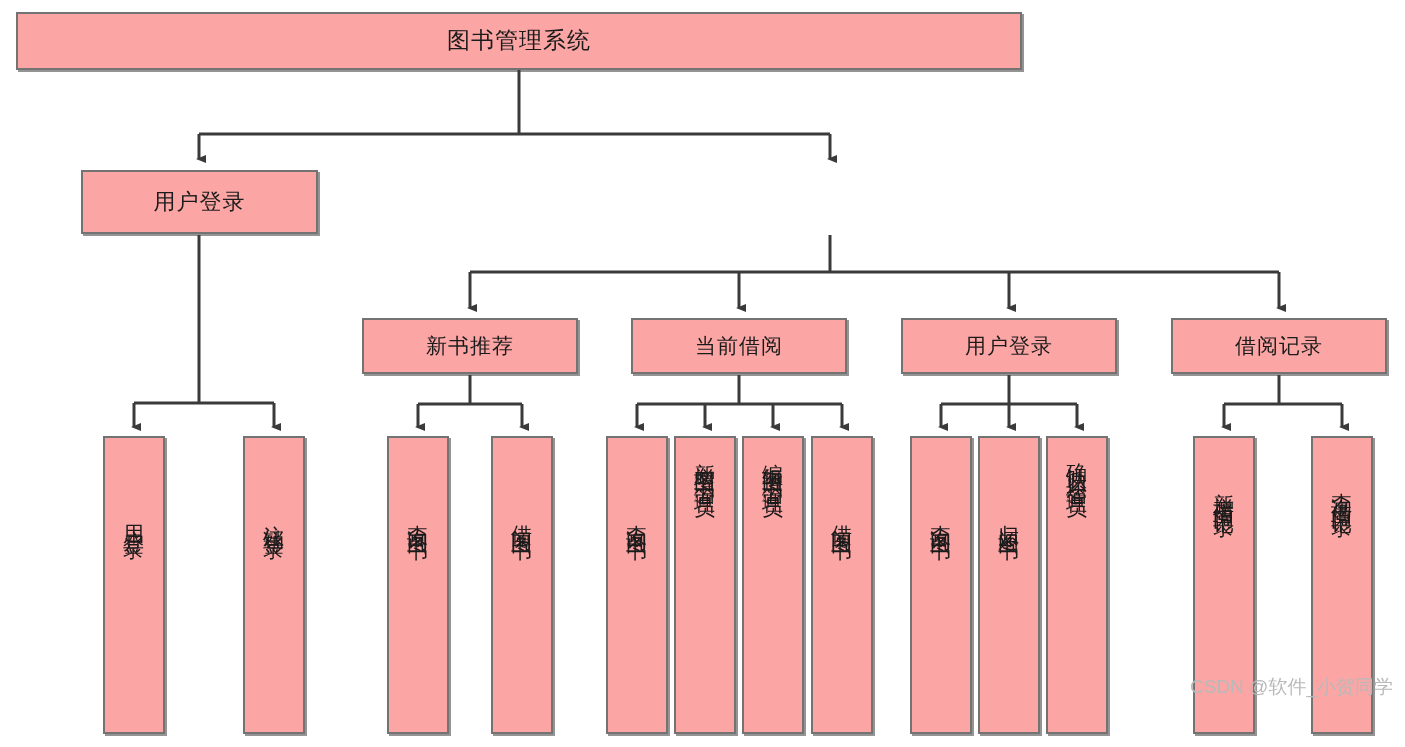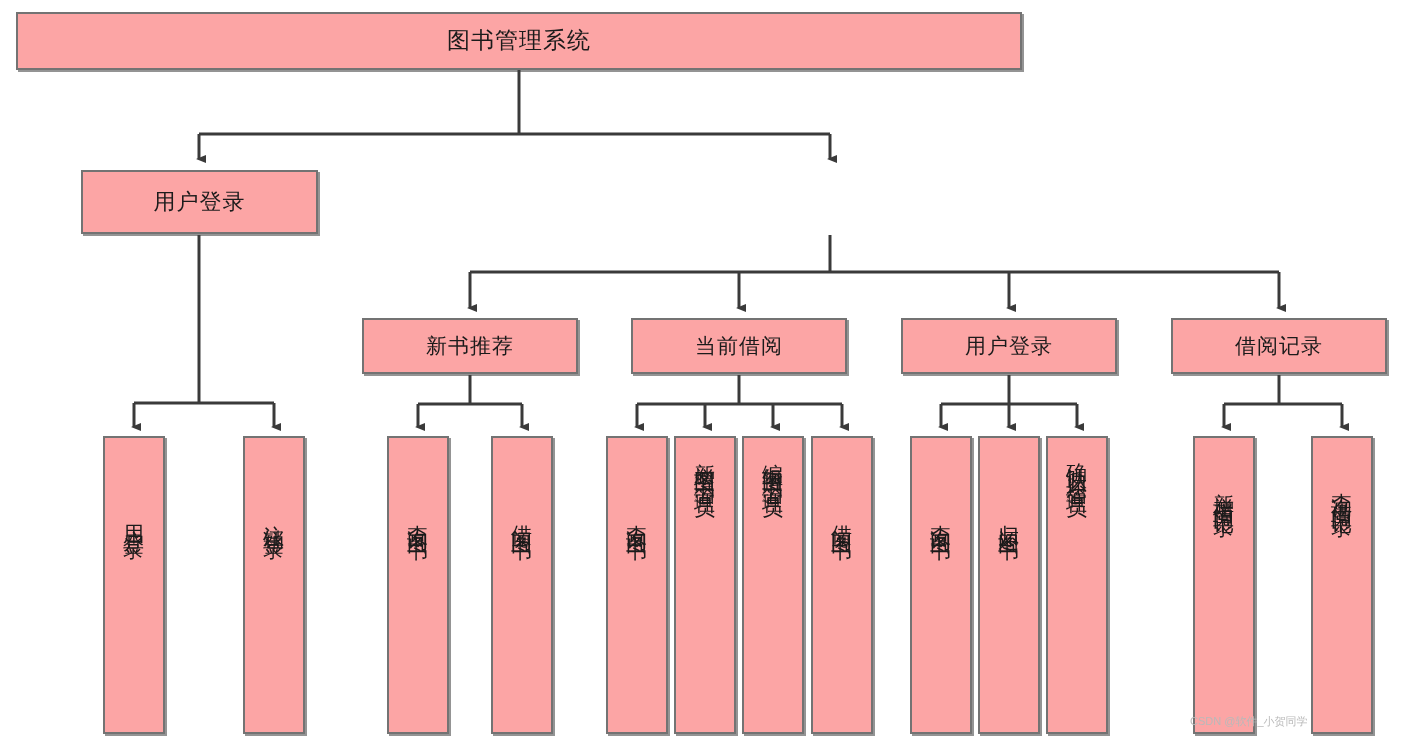--- a/index.html
+++ b/index.html
@@ -55,22 +55,22 @@
     text-orientation: upright;
     letter-spacing: 5px;
     line-height: 1;
   }
   .node.leaf.tall-text {
     padding-top: 8px;
   }
   #watermark {
     position: absolute;
     left: 1190px;
-    top: 714px;
-    font-size: 11px;
+    top: 674px;
+    font-size: 19px;
     color: #b9b9b9;
     z-index: 5;
     white-space: nowrap;
     pointer-events: none;
   }
 </style>
 </head>
 <body>
 
 <div id="diagram-root">

